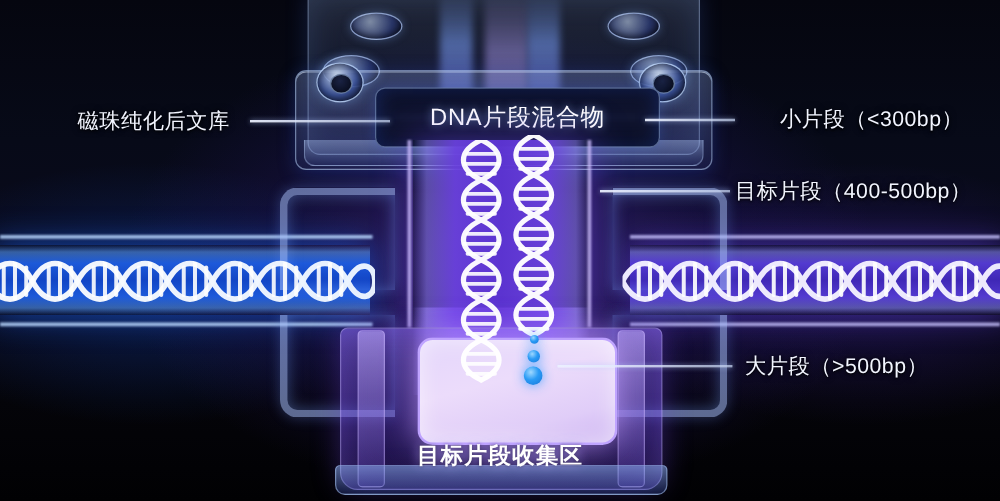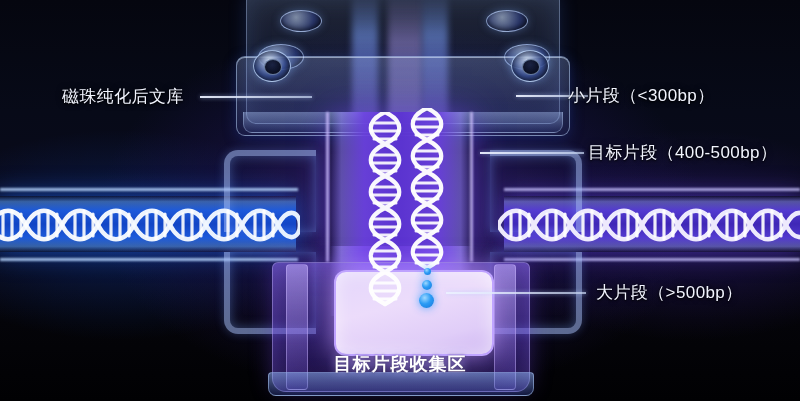--- a/index.html
+++ b/index.html
@@ -143,21 +143,21 @@
   .anno{position:absolute;color:#f2f5ff;font-size:17px;letter-spacing:.4px;
     white-space:nowrap;text-shadow:0 0 6px rgba(0,0,0,.9), 0 1px 2px rgba(0,0,0,.95);text-align:right;}
   .lead{position:absolute;height:2px;
     background:linear-gradient(90deg, rgba(235,240,255,.95), rgba(200,215,245,.75));
     box-shadow:0 0 4px rgba(180,205,255,.6);}
 
   .anno-lib{left:62px;top:85px;}
   .lead-lib{left:200px;top:96px;width:112px;}
   .lead-lib2{left:516px;top:95px;width:72px;}
 
-  .anno-small{left:568px;top:84px;}
+  .anno-small{left:624px;top:84px;}
   .anno-target{left:588px;top:141px;}
   .lead-target{left:480px;top:152px;width:104px;}
   .anno-large{left:596px;top:281px;}
   .lead-large{left:446px;top:292px;width:140px;}
 </style>
 </head>
 <body>
 
 <div id="scene">
 
@@ -172,20 +172,23 @@
   <div class="well w4"></div>
   <div class="chip-top-plate"></div>
   <div class="chip-top-lip"></div>
   <div class="port p1">
       <div class="port-hole"></div>
     </div>
   <div class="port p2">
       <div class="port-hole"></div>
     </div>
 
+  <div class="label-panel">
+    <span>DNA片段混合物</span>
+  </div>
 
   <div class="chan hch-l"></div>
   <div class="chan hch-r"></div>
   <div class="hch-edge e1"></div>
   <div class="hch-edge e2"></div>
   <div class="hch-edge e3"></div>
   <div class="hch-edge e4"></div>
 
   <div class="vch"></div>
   <div class="vch-b"></div>

